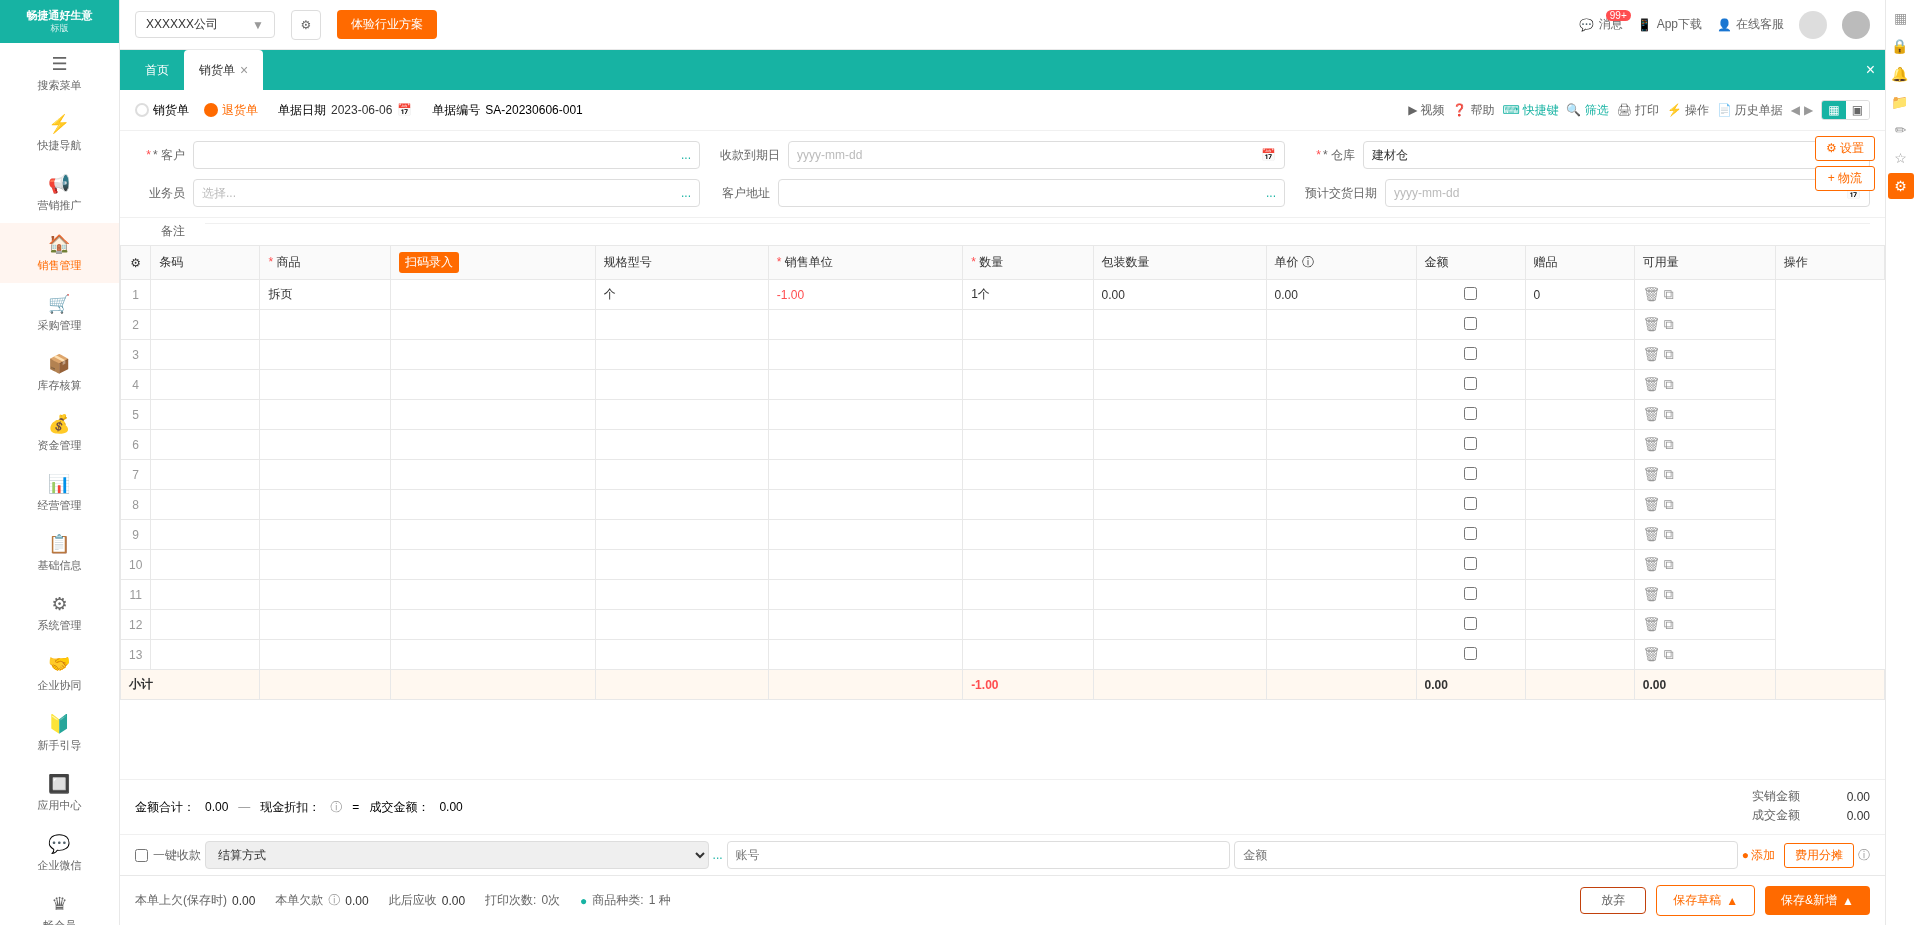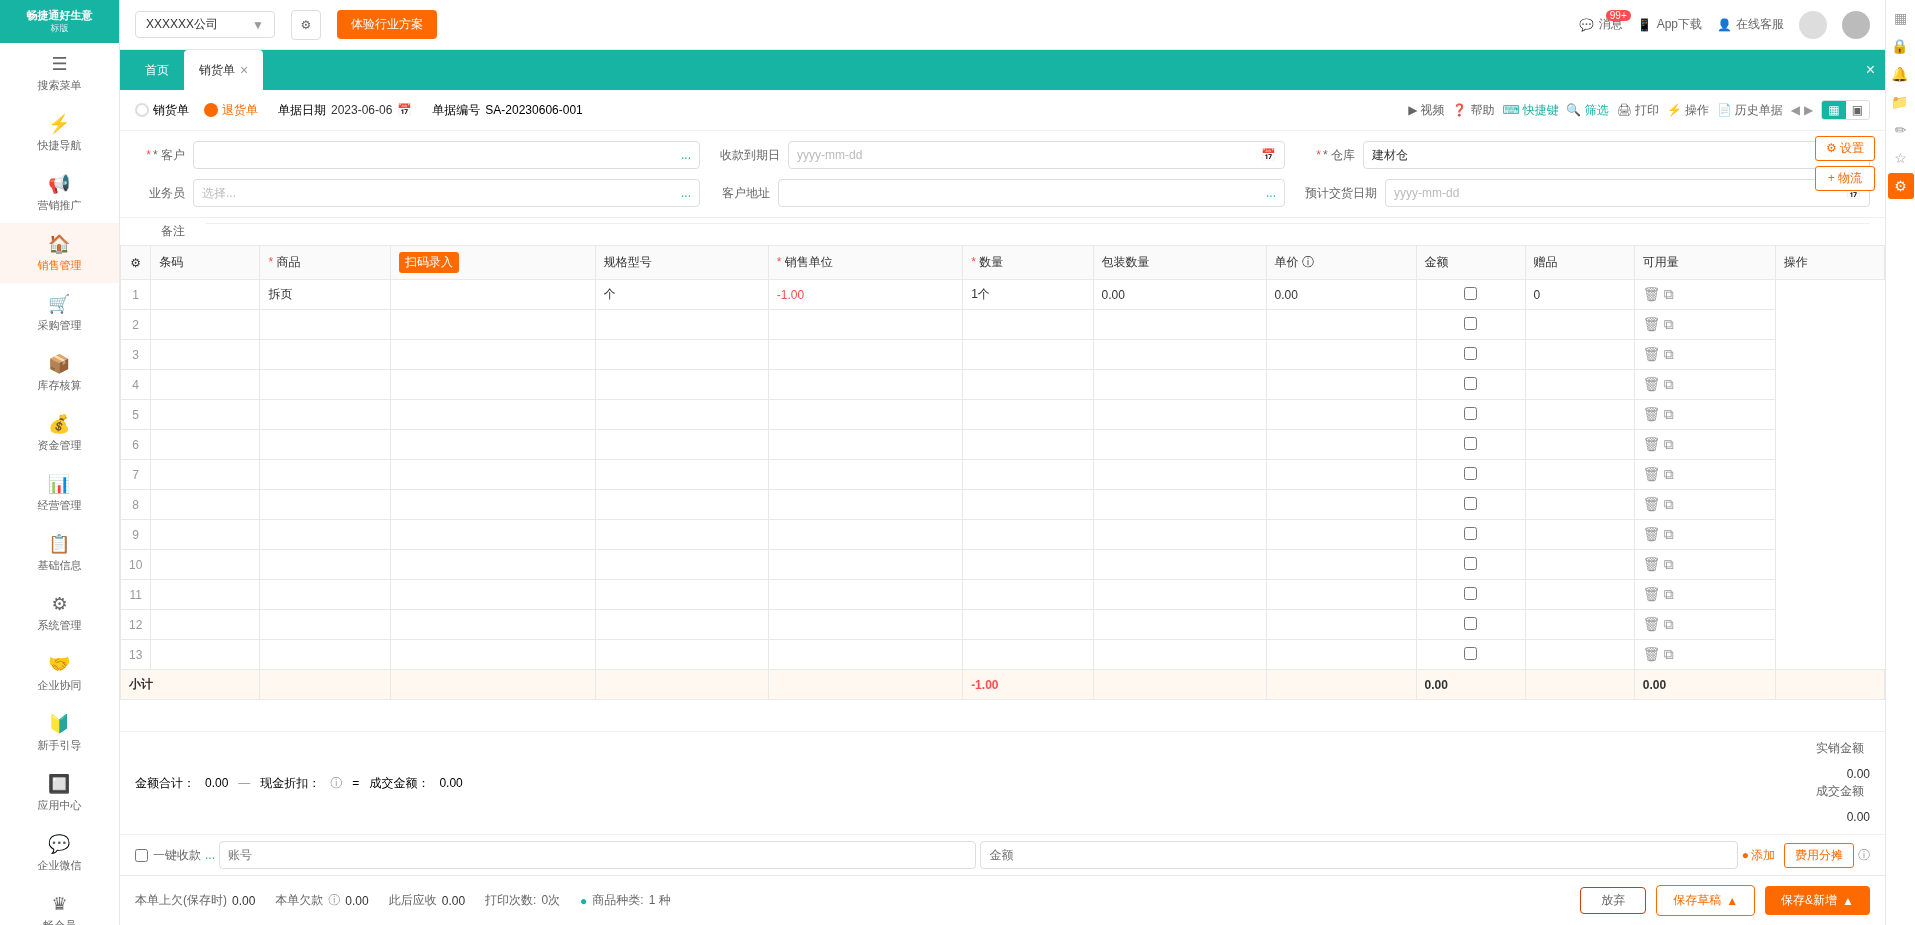--- a/index.html
+++ b/index.html
@@ -73,21 +73,21 @@
     .row-num { color: #999; text-align: center; }
     .subtotal-row { background: #fff8f0; font-weight: bold; }
     .table-action-btn { color: #999; cursor: pointer; font-size: 14px; background: none; border: none; }
     .checkbox-cell { text-align: center; }
     .settings-col { width: 30px; text-align: center; }
 
     
     .footer-summary { padding: 8px 15px; background: #fff; border-top: 1px solid #f0f0f0; display: flex; align-items: center; gap: 10px; }
     .footer-payment { padding: 6px 15px; background: #fff; border-top: 1px solid #f0f0f0; display: flex; align-items: center; gap: 4px; }
     .right-summary { margin-left: auto; text-align: right; }
-    .summary-line { display: flex; justify-content: flex-end; gap: 10px; align-items: center; margin-bottom: 2px; flex-direction: column; }
+    .summary-line { display: flex; justify-content: flex-end; gap: 10px; align-items: center; margin-bottom: 2px; }
     .summary-label { color: #666; }
     .summary-value { min-width: 60px; text-align: right; color: #333; }
 
     
     .bottom-actions { height: 50px; background: #fff; border-top: 1px solid #e8e8e8; display: flex; align-items: center; padding: 0 15px; gap: 10px; }
     .bottom-info { display: flex; gap: 20px; align-items: center; flex: 1; }
     .bottom-info-item { display: flex; gap: 5px; align-items: center; }
     .info-label { color: #666; }
     .info-value { color: #333; }
     .print-count { color: #666; }
@@ -632,20 +632,23 @@
           <span class="summary-value">0.00</span>
         </div>
       </div>
     </div>
 
     <div class="footer-payment">
       <div class="one-click-pay">
         <input type="checkbox" style="">
         <span class="checkbox-label">一键收款</span>
       </div>
+      <select class="field-input" style="width:100px;">
+        <option>结算方式</option>
+      </select>
       <span style="color:#17b3a3;">...</span>
       <input class="field-input" style="width: 80px;" placeholder="账号">
       <input class="field-input" style="width: 80px;" placeholder="金额">
       <div class="add-btn">
         <span style="color:#ff6a00;">●</span>
         <span>添加</span>
       </div>
       <button class="fee-split-btn" style="margin-left:5px;">
         <span>费用分摊</span>
       </button>

